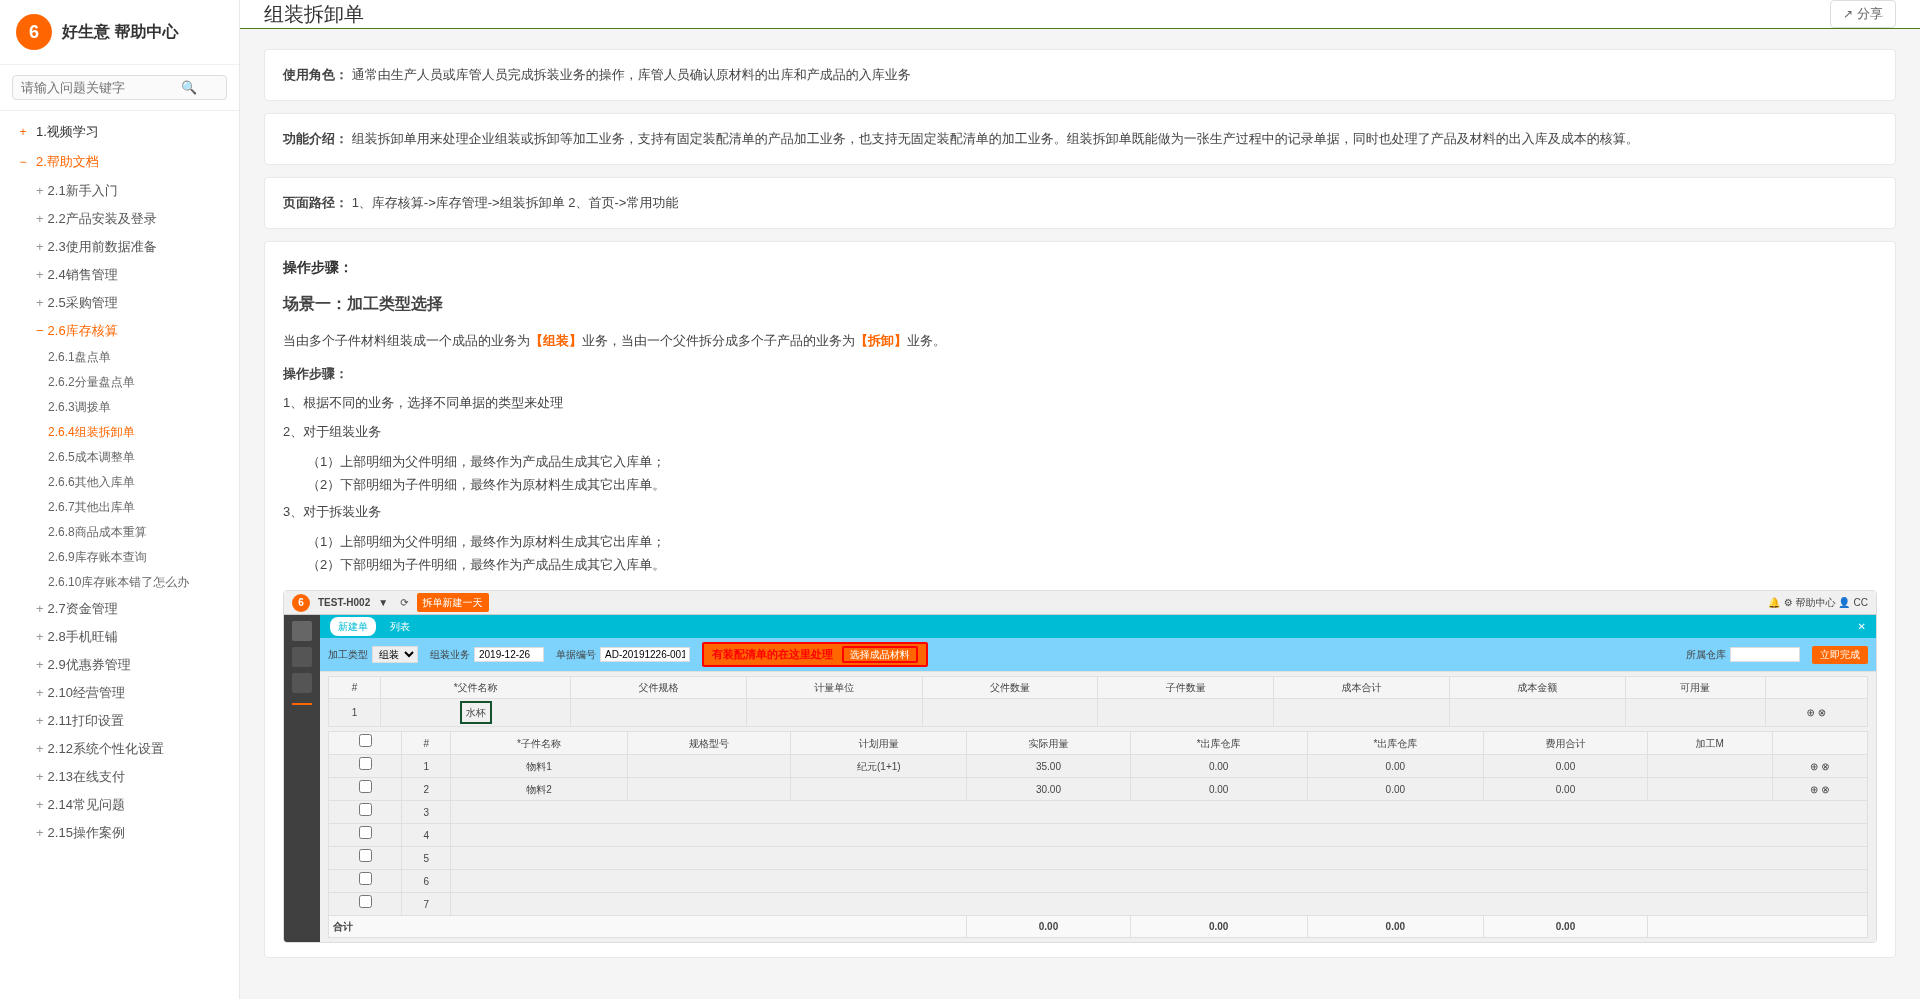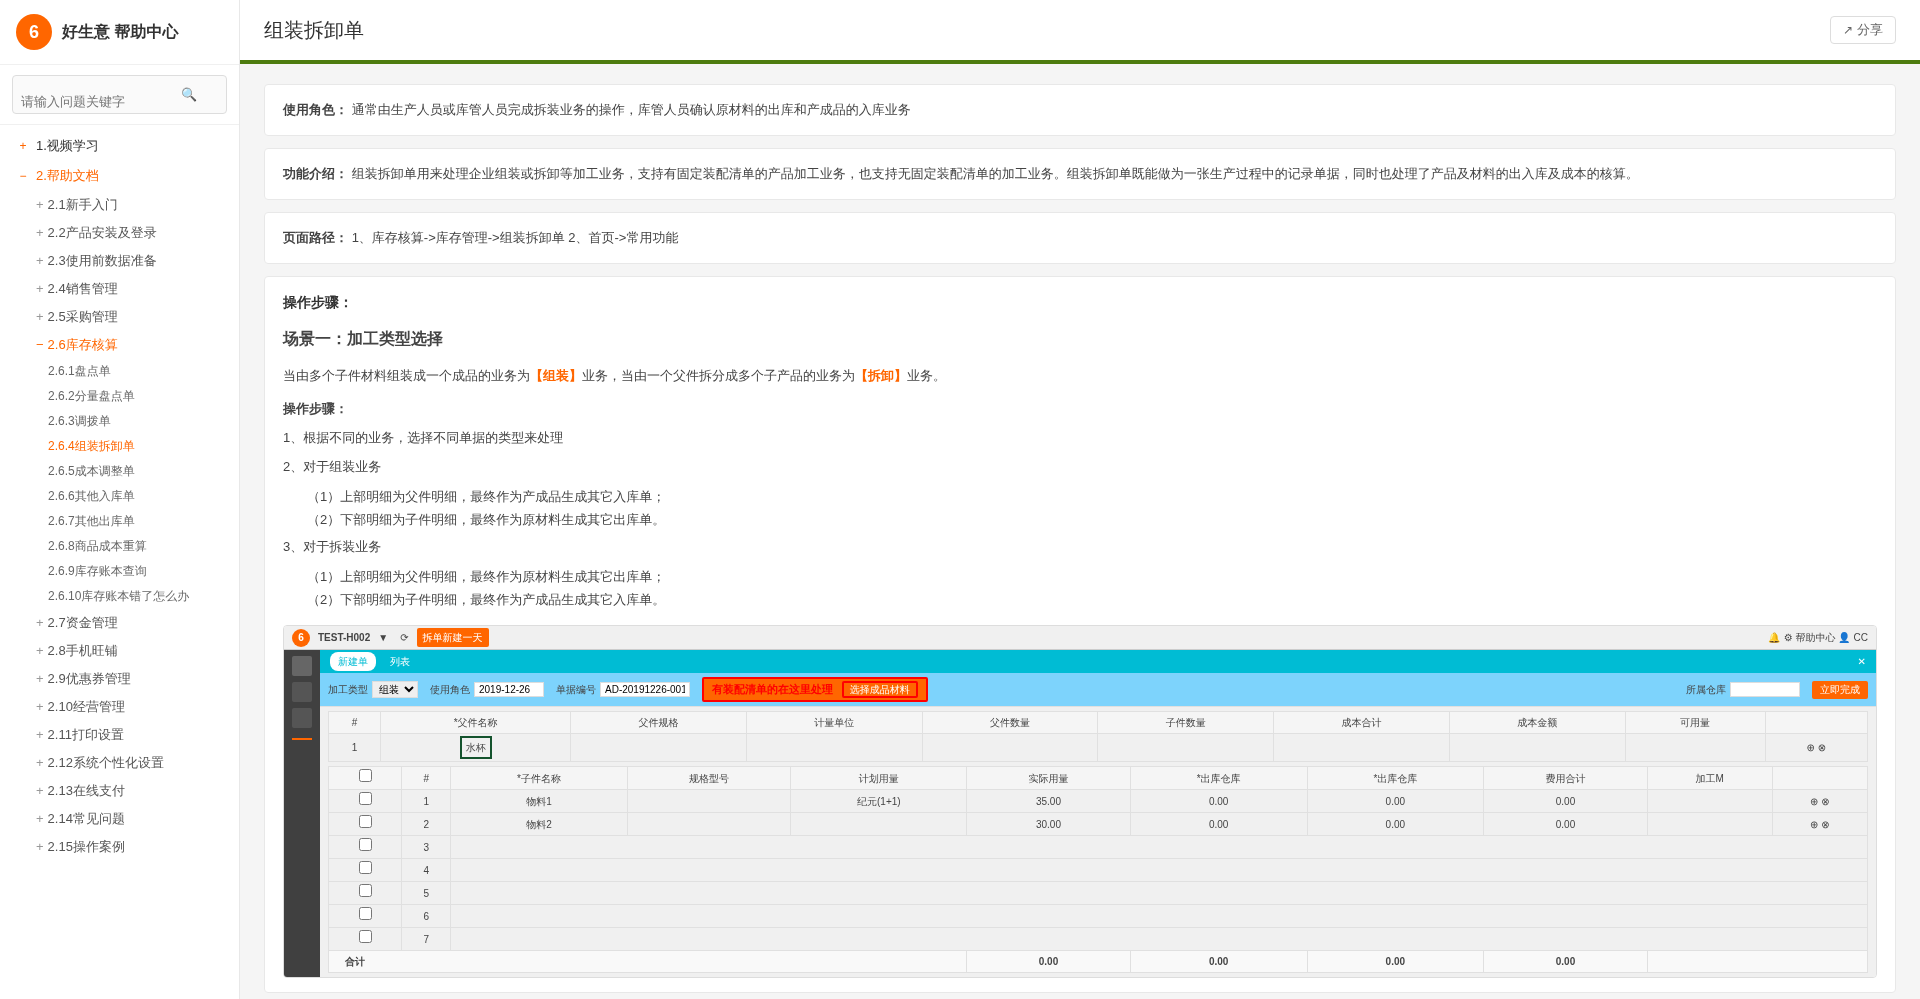--- a/index.html
+++ b/index.html
@@ -39,21 +39,21 @@
     #search-box {
       display: flex;
       align-items: center;
       border: 1px solid #ddd;
       border-radius: 4px;
       padding: 4px 8px;
       background: #fafafa;
     }
     #search-input {
       border: none; background: transparent; outline: none;
-      font-size: 13px; color: #666; width: 150px; margin-top: 14px;
+      font-size: 13px; color: #666; width: 150px;
     }
     #nav-list {
       flex: 1; overflow-y: auto; padding: 6px 0;
     }
     .nav-section {
       padding: 6px 16px;
       font-size: 13px;
       color: #333;
       display: flex;
       align-items: center;
@@ -85,25 +85,25 @@
     #main {
       flex: 1;
       display: flex;
       flex-direction: column;
       height: 100vh;
       overflow: hidden;
       background: #f5f5f5;
     }
     #top-bar {
       background: #fff;
-      padding: 16px 24px;
+      padding: 0 24px;
       display: flex;
       align-items: flex-end;
       justify-content: space-between;
-      border-bottom: 4px solid #4d7c0f;
+      border-bottom: 1px solid #4d7c0f;
     }
     #page-title-text {
       font-size: 20px;
       font-weight: 500;
       color: #333;
     }
     #share-btn {
       display: flex; align-items: center; gap: 4px;
       color: #666; font-size: 13px;
       border: 1px solid #ddd; border-radius: 4px;
@@ -355,21 +355,21 @@
 
               <div style="background:#7dd3fc;border-bottom:1px solid #e0e0e0;padding:4px 8px;display:flex;align-items:center;gap:12px;flex-wrap:wrap;justify-content:flex-end;">
                 <div style="display:flex;align-items:center;gap:4px;font-size:10px;">
                   <span>加工类型</span>
                   <select style="border:1px solid #ddd;font-size:10px;padding:1px 2px;">
                     <option>组装</option>
                     <option>拆卸</option>
                   </select>
                 </div>
                 <div style="display:flex;align-items:center;gap:4px;font-size:10px;">
-                  <span>使用角色</span>
+                  <span>组装业务</span>
                   <input style="border: 1px solid rgb(221, 221, 221); font-size: 10px; padding: 1px 4px; width: 70px;" value="2019-12-26">
                 </div>
                 <div style="display:flex;align-items:center;gap:4px;font-size:10px;">
                   <span>单据编号</span>
                   <input style="border: 1px solid rgb(221, 221, 221); font-size: 10px; padding: 1px 4px; width: 90px;" value="AD-20191226-001">
                 </div>
                 <div style="background:#f60;color:#fff;padding:1px 8px;border-radius:2px;font-size:10px;border:2px solid red;">
                   <span class="annotation-text">有装配清单的在这里处理</span>
                   <span style="margin-left:6px;background:#f60;color:#fff;padding:1px 6px;border-radius:2px;border:2px solid red;">选择成品材料</span>
                 </div>
@@ -483,21 +483,21 @@
                       <td colspan="9"></td>
                     </tr>
                     <tr>
                       <td><input type="checkbox" style=""></td>
                       <td>7</td>
                       <td colspan="9"></td>
                     </tr>
                   </tbody>
                   <tfoot>
                     <tr style="background:#f9f9f9;font-weight:bold;">
-                      <td colspan="5" style="text-align:left;padding-left:16px;">合计</td>
+                      <td colspan="5" style="text-align:left;padding-left:4px;">合计</td>
                       <td>0.00</td>
                       <td>0.00</td>
                       <td>0.00</td>
                       <td>0.00</td>
                       <td colspan="2"></td>
                     </tr>
                   </tfoot>
                 </table>
               </div>
 

